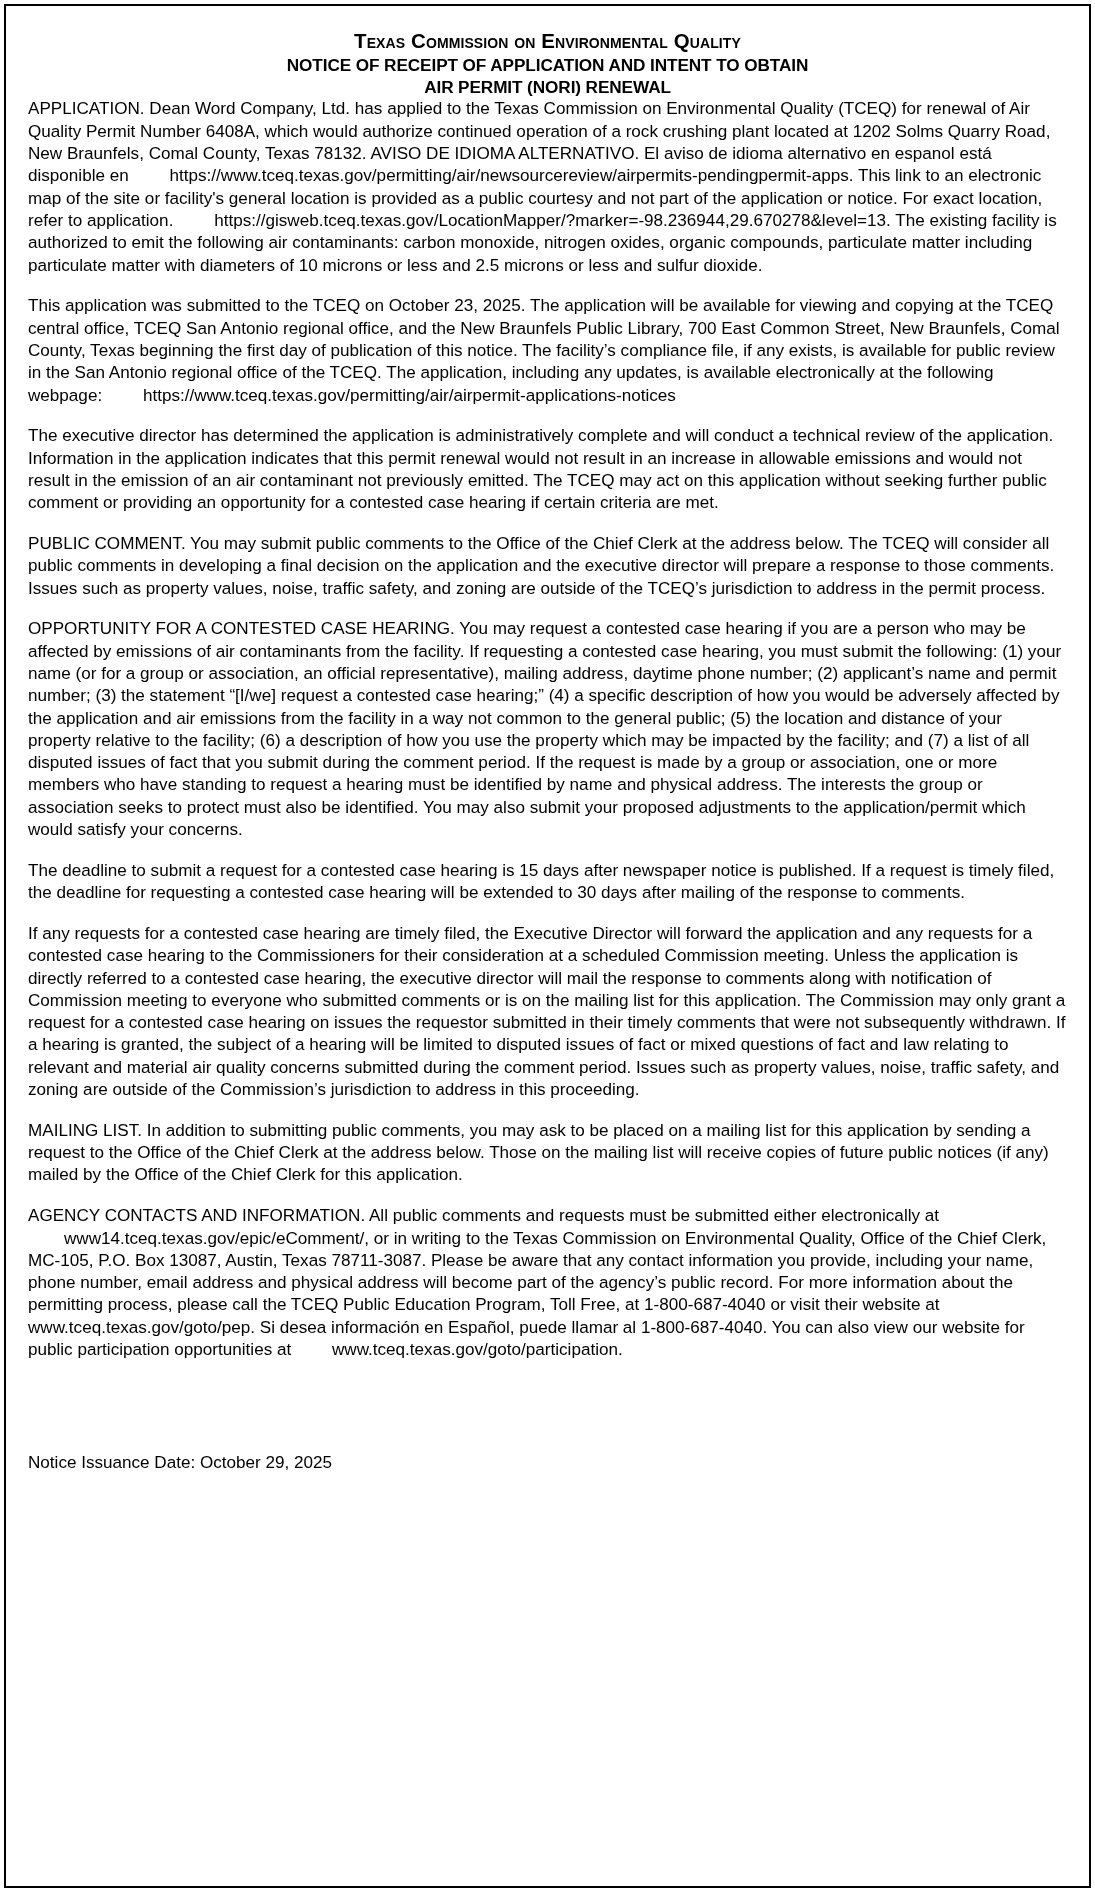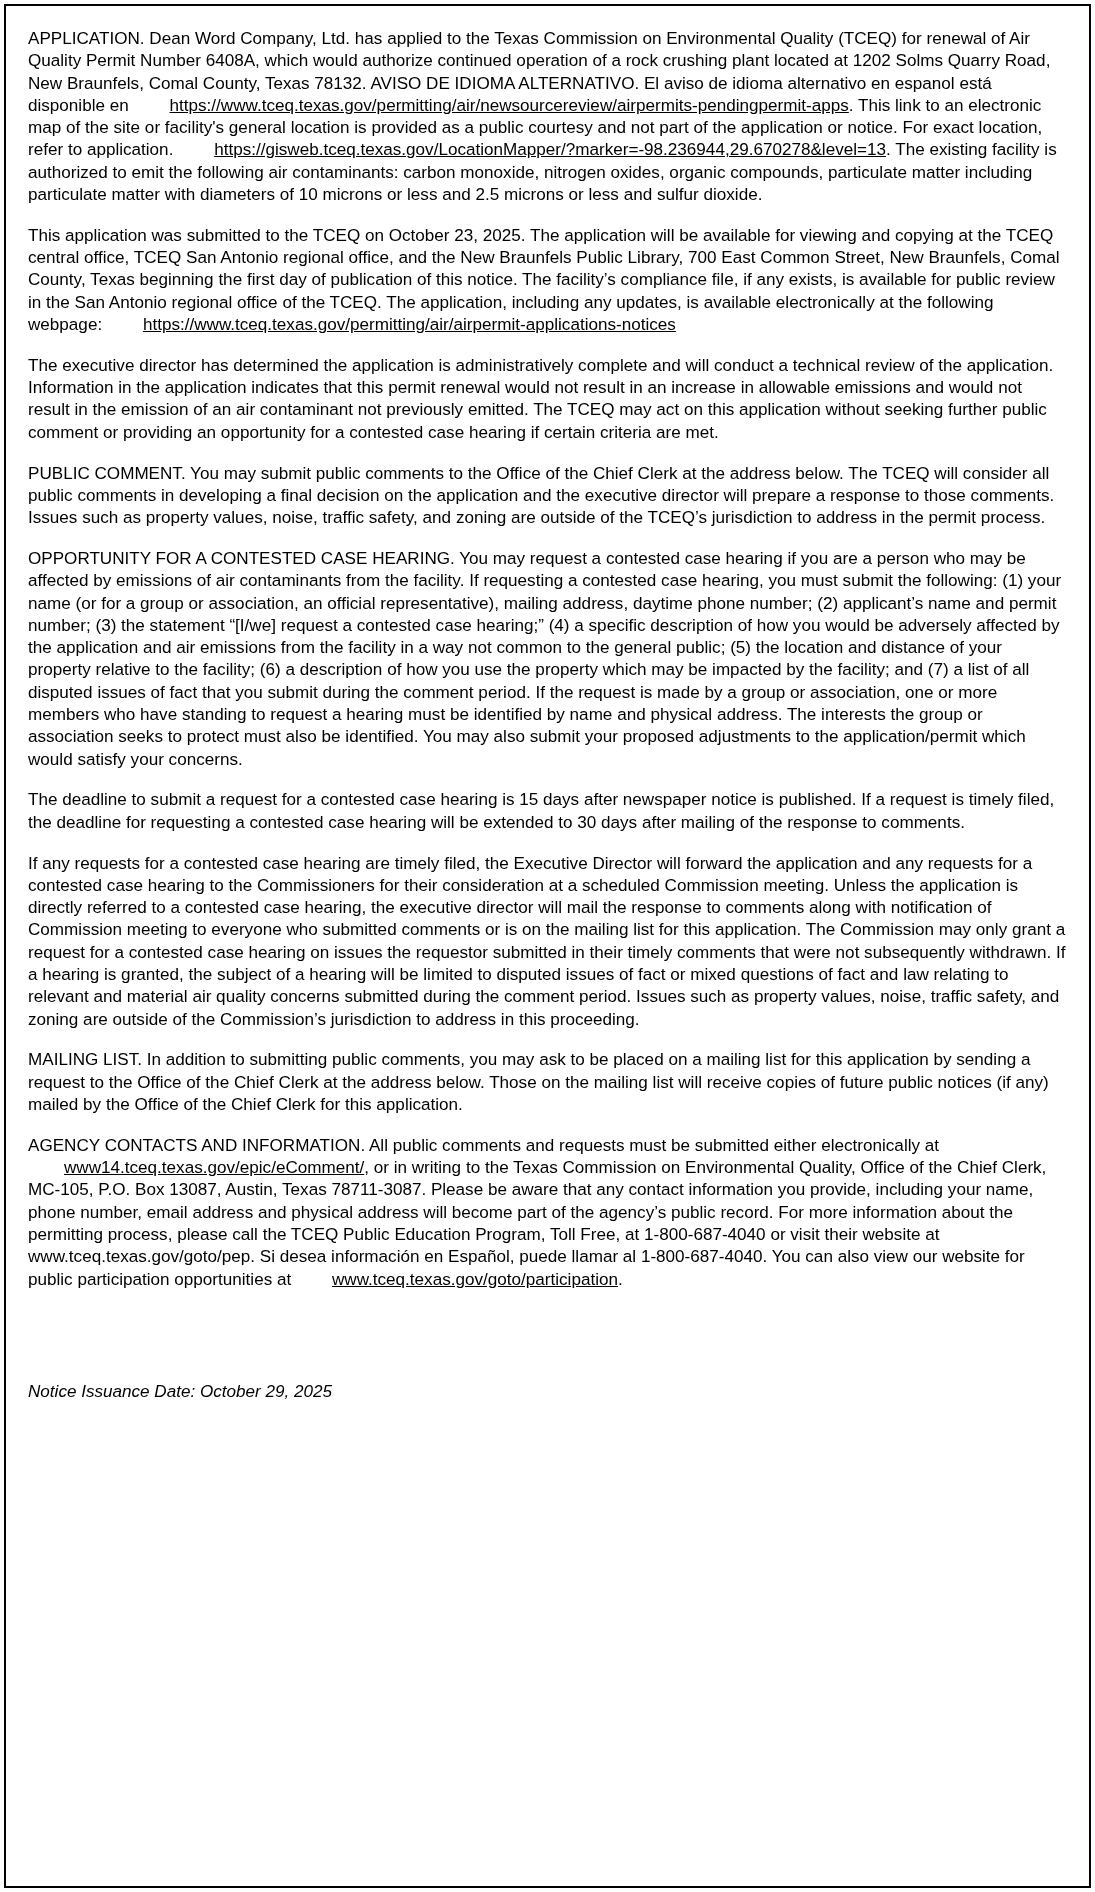--- a/index.html
+++ b/index.html
@@ -54,45 +54,48 @@
   p.body-par {
     font-size: 17.1px;
     line-height: 1.305;
     margin: 0 0 18.5px 0;
     text-align: left;
   }
   .b {
     font-weight: normal;
   }
   .u {
-    text-decoration: underline;
     padding-left: 36px;
   }
   .spacer-lg {
     height: 42px;
   }
   .spacer-md {
     height: 30px;
   }
   .issuance {
     font-size: 17.1px;
     line-height: 1.3;
     margin: 0;
-    font-style: italic;
   }
   .first-par {
     margin-top: 20px;
   }
 </style>
 </head>
 <body>
 
 <div class="page">
   <div class="page-border">
 
+    <div class="header">
+      <div class="title-main">Texas Commission on Environmental Quality</div>
+      <div class="title-sub">NOTICE OF RECEIPT OF APPLICATION AND INTENT TO OBTAIN</div>
+      <div class="title-sub">AIR PERMIT (NORI) RENEWAL</div>
+    </div>
 
 
     <p class="body-par first-par"><span class="b">APPLICATION.</span><span> Dean Word Company, Ltd. has applied to the Texas Commission on Environmental Quality (TCEQ) for renewal of Air Quality Permit Number 6408A, which would authorize continued operation of a rock crushing plant located at 1202 Solms Quarry Road, New Braunfels, Comal County, Texas 78132. </span><span class="b">AVISO DE IDIOMA ALTERNATIVO.</span><span> El aviso de idioma alternativo en espanol está disponible en </span><span class="u">https://www.tceq.texas.gov/permitting/air/newsourcereview/airpermits-pendingpermit-apps</span><span>. This link to an electronic map of the site or facility's general location is provided as a public courtesy and not part of the application or notice. For exact location, refer to application. </span><span class="u">https://gisweb.tceq.texas.gov/LocationMapper/?marker=-98.236944,29.670278&amp;level=13</span><span>. The existing facility is authorized to emit the following air contaminants: carbon monoxide, nitrogen oxides, organic compounds, particulate matter including particulate matter with diameters of 10 microns or less and 2.5 microns or less and sulfur dioxide.</span></p>
 
     <p class="body-par"><span>This application was submitted to the TCEQ on October 23, 2025. The application will be available for viewing and copying at the TCEQ central office, TCEQ San Antonio regional office, and the New Braunfels Public Library, 700 East Common Street, New Braunfels, Comal County, Texas beginning the first day of publication of this notice. The facility’s compliance file, if any exists, is available for public review in the San Antonio regional office of the TCEQ. The application, including any updates, is available electronically at the following webpage: </span><span class="u">https://www.tceq.texas.gov/permitting/air/airpermit-applications-notices</span></p>
 
     <p class="body-par"><span>The executive director has determined the application is administratively complete and will conduct a technical review of the application. Information in the application indicates that this permit renewal would not result in an increase in allowable emissions and would not result in the emission of an air contaminant not previously emitted. </span><span class="b">The TCEQ may act on this application without seeking further public comment or providing an opportunity for a contested case hearing if certain criteria are met.</span></p>
 
     <p class="body-par"><span class="b">PUBLIC COMMENT. You may submit public comments to the Office of the Chief Clerk at the address below.</span><span> The TCEQ will consider all public comments in developing a final decision on the application and the executive director will prepare a response to those comments. Issues such as property values, noise, traffic safety, and zoning are outside of the TCEQ’s jurisdiction to address in the permit process.</span></p>
 

